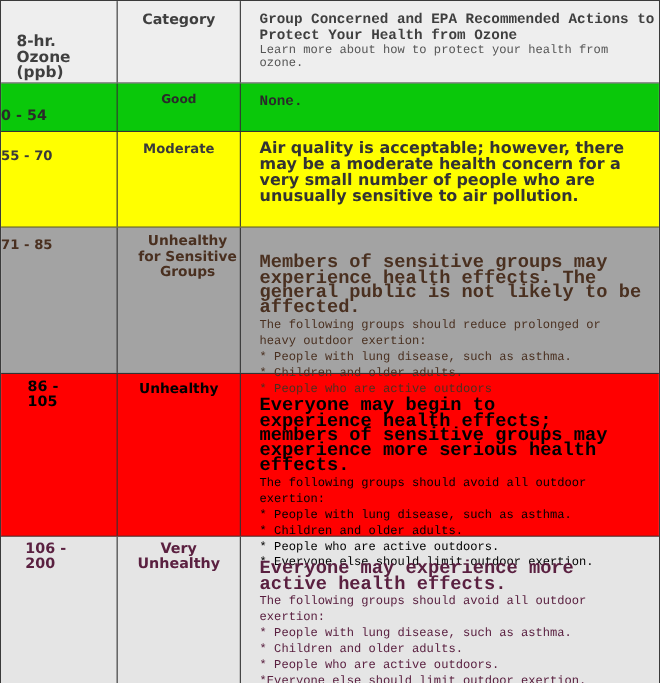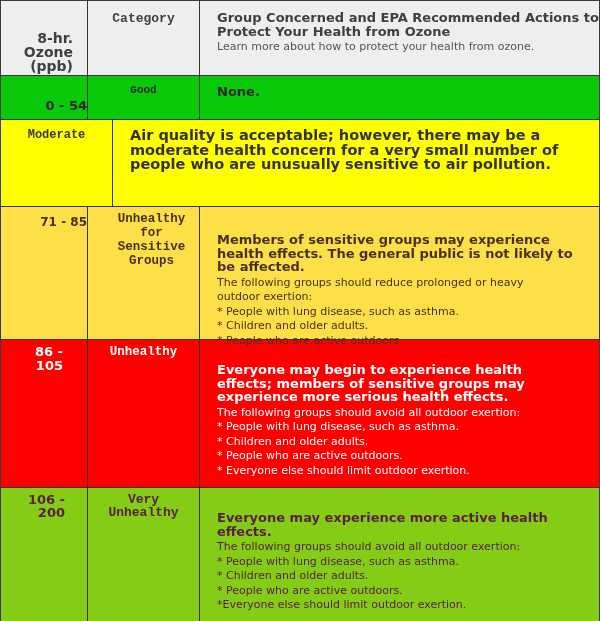--- a/index.html
+++ b/index.html
@@ -1,49 +1,49 @@
 <!DOCTYPE html>
 <html><head>
 <meta charset="utf-8">
 <style>
   html, body { margin:0; padding:0; background:#ffffff; }
   body { width:600px; height:621px; overflow:hidden; font-family:"DejaVu Sans", sans-serif; }
   .tbl { position:absolute; left:0; top:0; width:598px; border:1px solid #3a3a3a; border-collapse:collapse; }
   .row { display:flex; border-bottom:1.5px solid #333; box-sizing:border-box; }
   .row:last-child { border-bottom:none; }
-  .c1 { width:87px; box-sizing:border-box; border-right:1.5px solid #333; text-align:right; }
-  .c2 { width:112px; box-sizing:border-box; border-right:1.5px solid #333; text-align:center;font-family:Liberation Mono, monospace; }
-  .c3 { flex:1; box-sizing:border-box; padding-left:17px; }
+  .c1 { width:106px; box-sizing:border-box; border-right:1.5px solid #333; text-align:left; }
+  .c2 { width:112px; box-sizing:border-box; border-right:1.5px solid #333; text-align:center; }
+  .c3 { flex:1; box-sizing:border-box; padding-left:17px;font-family:Liberation Mono, monospace; }
   .hdr { background:#eeeeee; height:75px; color:#444; }
   .hdr .c1 { font-weight:bold; font-size:14px; line-height:14px; padding-top:30px; color:#3f3f3f; }
   .hdr .c2 { font-weight:bold; font-size:13px; padding-top:10px; color:#3f3f3f; }
   .hdr .c3 { padding-top:10px; }
   .hdr .title { font-weight:bold; font-size:13px; line-height:14px; color:#3f3f3f; }
   .hdr .sub { font-size:11px; color:#555; margin-top:1px; }
   .good { background:#0ac80a; height:44px; color:#2a2a2a; }
   .good .c1 { padding-top:22px; font-weight:bold; font-size:13px; }
   .good .c2 { padding-top:8px; font-weight:bold; font-size:11px; }
   .good .c3 { padding-top:8px; font-weight:bold; font-size:13px; }
   .mod { background:#ffff00; height:87px; color:#3a3a3a; }
   .mod .c1 { padding-top:14px; font-weight:bold; font-size:12px; }
   .mod .c2 { padding-top:8px; font-weight:bold; font-size:12px; }
   .mod .c3 { padding-top:8px; font-weight:bold; font-size:14.5px; line-height:14.5px; font-family:"DejaVu Sans", sans-serif; color:#333; }
-  .usg { background:#fde047; height:133px; color:#4a3020; }
+  .usg { background:#a3a3a3; height:133px; color:#4a3020; }
   .usg .c1 { padding-top:8px; font-weight:bold; font-size:12px; }
   .usg .c2 { padding-top:5px; font-weight:bold; font-size:12.5px; line-height:14px; }
   .usg .c3 { padding-top:26px; }
-  .unh { background:#ff0000; height:148px; color:#ffffff; }
+  .unh { background:#ff0000; height:148px; color:#000000; }
   .unh .c1 { padding-top:5px; font-weight:bold; font-size:13px; line-height:14px; padding-left:0; }
   .unh .c2 { padding-top:5px; font-weight:bold; font-size:12.5px; }
   .unh .c3 { padding-top:23px; }
-  .vunh { background:#84cc16; height:134px; color:#5a2040; }
+  .vunh { background:#e5e5e5; height:134px; color:#5a2040; }
   .vunh .c1 { padding-top:5px; font-weight:bold; font-size:13px; line-height:13px; }
   .vunh .c2 { padding-top:5px; font-weight:bold; font-size:13px; line-height:13px; }
   .vunh .c3 { padding-top:23px; }
-  .lead { font-weight:bold; font-size:13px; line-height:13.5px; }
+  .lead { font-weight:bold; font-size:17px; line-height:13.5px; }
   .body-t { font-size:11px; line-height:14.5px; margin-top:2px; }
   .body-t div { margin:0; }
 </style>
 </head>
 <body>
 
 <div class="tbl">
 
   <div class="row hdr">
     <div class="c1" style="padding-left:14px;padding-right:14px;">8-hr. Ozone (ppb)</div>
@@ -56,20 +56,21 @@
 
   <div class="row good">
     <div class="c1">0 - 54</div>
     <div class="c2">Good</div>
     <div class="c3">
       <div>None.</div>
     </div>
   </div>
 
   <div class="row mod">
+    <div class="c1">55 - 70</div>
     <div class="c2">Moderate</div>
     <div class="c3" style="">
       <div>Air quality is acceptable; however, there may be a moderate health concern for a very small number of people who are unusually sensitive to air pollution.</div>
     </div>
   </div>
 
   <div class="row usg">
     <div class="c1">71 - 85</div>
     <div class="c2" style="padding-left:16px;">Unhealthy for Sensitive Groups</div>
     <div class="c3" style="padding-right:6px;">

